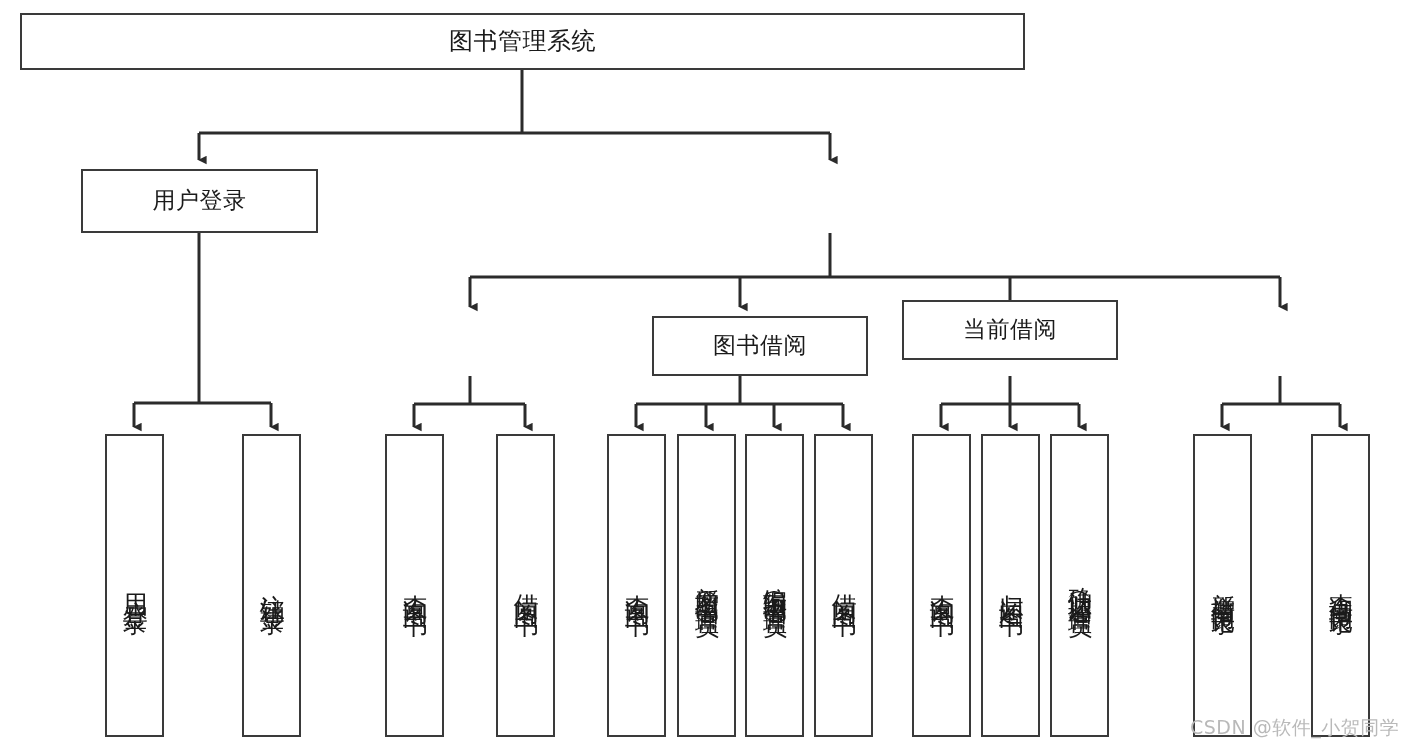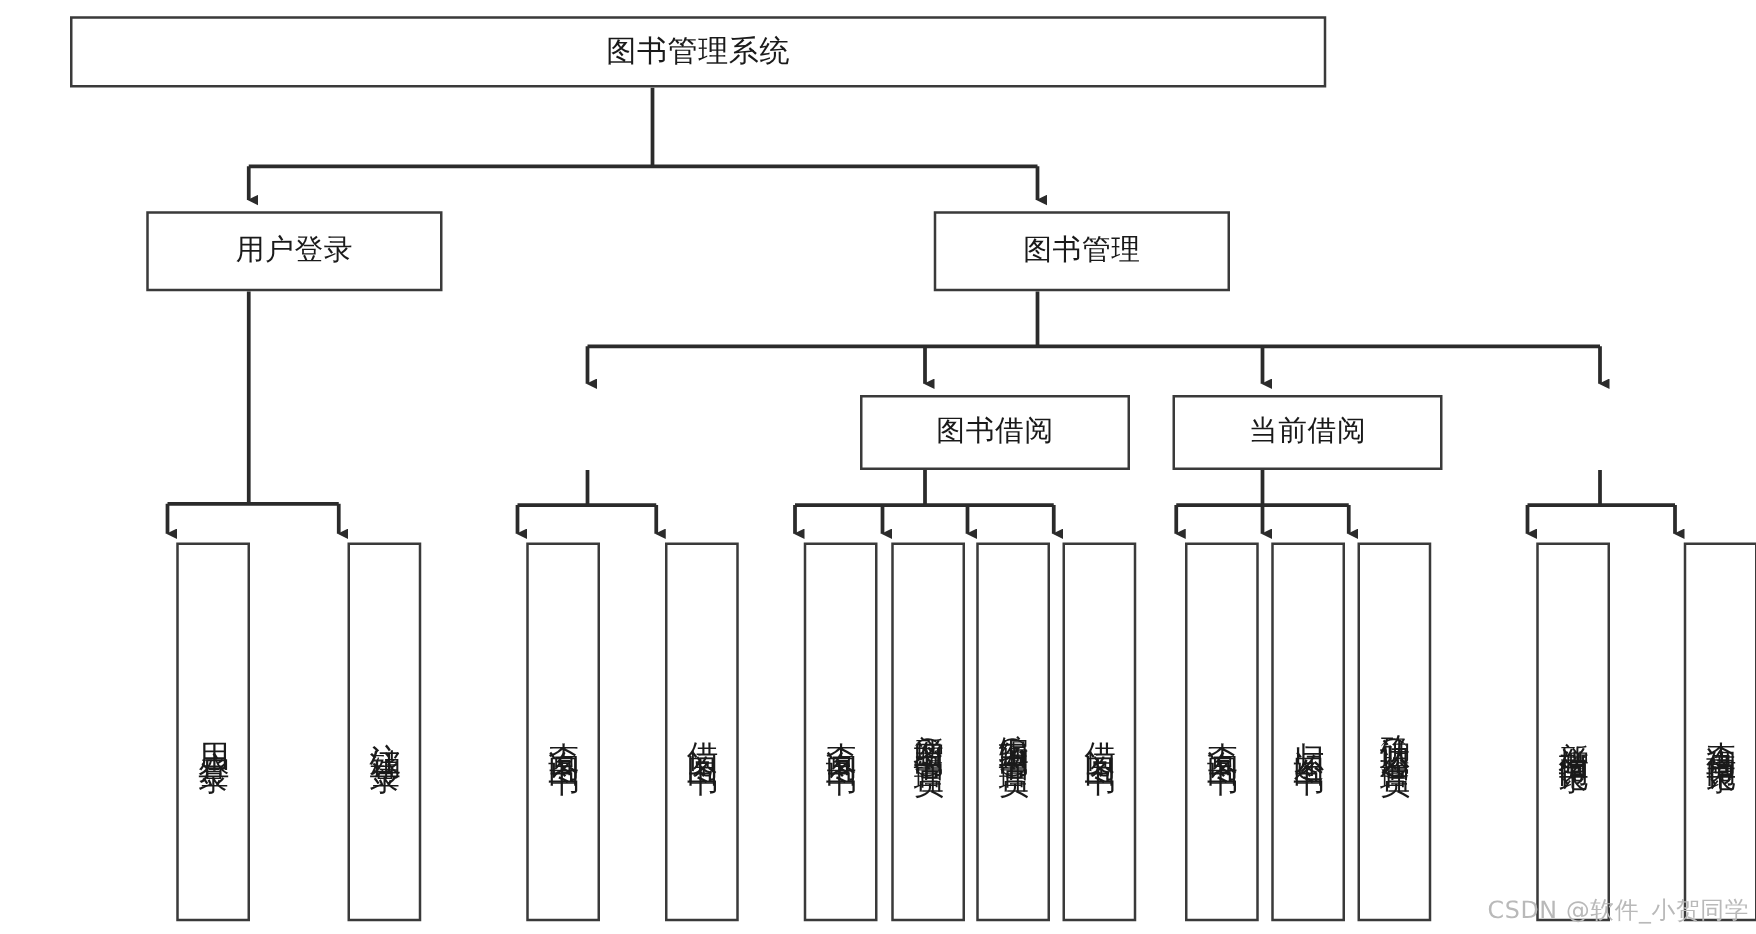--- a/index.html
+++ b/index.html
@@ -28,21 +28,20 @@
   .node {
     position: absolute;
     box-sizing: border-box;
     background: #ffffff;
     border: 2.5px solid #3a3a3a;
     display: flex;
     align-items: center;
     justify-content: center;
     color: #1a1a1a;
     z-index: 2;
-    margin-left: 36px;
   }
   .node .lbl {
     display: block;
     text-align: center;
     line-height: 1.12;
     letter-spacing: 0.5px;
   }
   
   .node.h .lbl {
     font-size: 23px;
@@ -133,28 +132,25 @@
     </g>
   </svg>
 
   <div class="node h root" style="left:20px; top:13px; width:1005px; height:57px;">
     <span class="lbl">图书管理系统</span>
   </div>
 
   <div class="node h" style="left:81px; top:169px; width:237px; height:64px;">
     <span class="lbl">用户登录</span>
   </div>
-  <div class="node h" style="left:711px; top:169px; width:237px; height:64px;">
-    <span class="lbl">图书管理</span>
-  </div>
 
   <div class="node h" style="left:652px; top:316px; width:216px; height:60px;">
     <span class="lbl">图书借阅</span>
   </div>
-  <div class="node h" style="left:902px; top:316px; width:216px; height:60px;">
+  <div class="node h" style="left:902px; top:300px; width:216px; height:60px;">
     <span class="lbl">当前借阅</span>
   </div>
 
   <div class="node v" style="left:105px; top:434px; width:59px; height:303px;">
     <span class="lbl">用户登录</span>
   </div>
   <div class="node v" style="left:242px; top:434px; width:59px; height:303px;">
     <span class="lbl">注销登录</span>
   </div>
 

